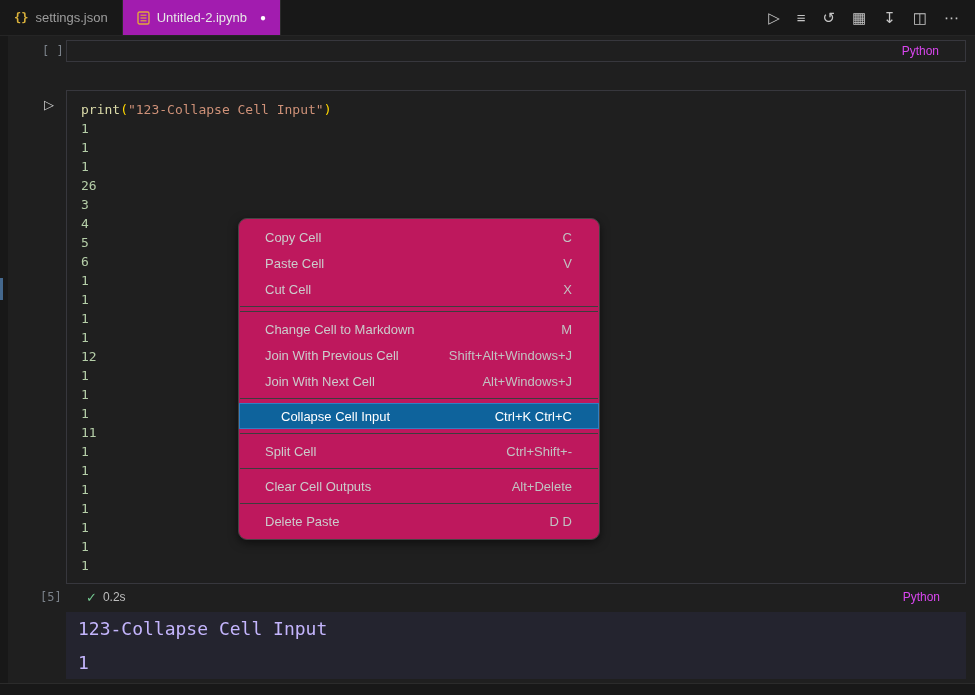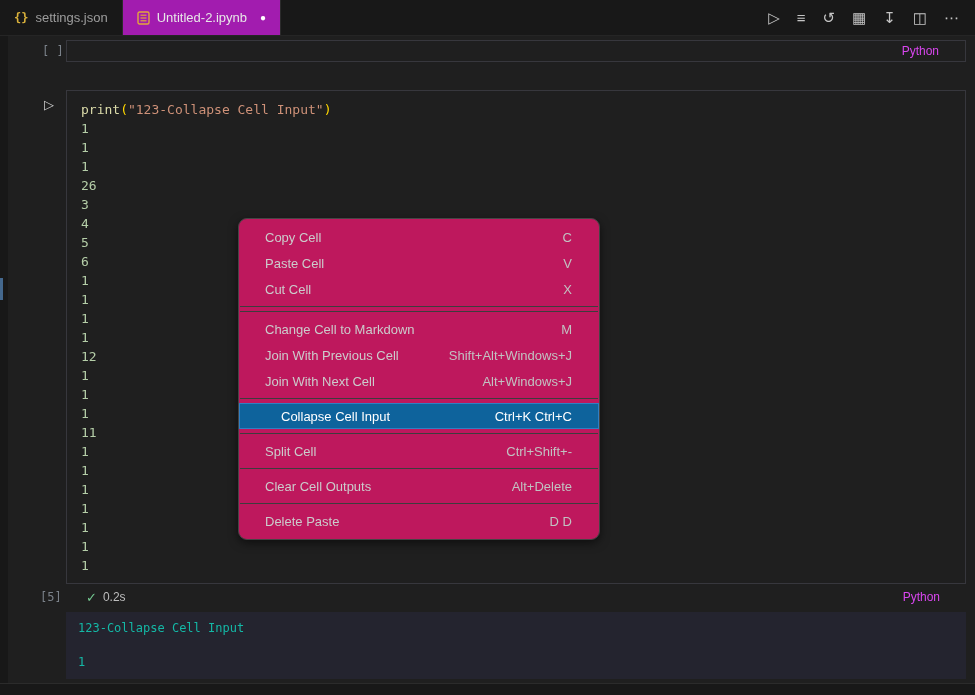--- a/index.html
+++ b/index.html
@@ -49,21 +49,21 @@
   .tk-br { color:#ffd700; }
   .tk-str { color:#ce9178; }
   .tk-num { color:#b5cea8; }
 
   .exec-row { display:flex; align-items:center; height:20px; margin-top:3px; padding-left:20px; font-size:12px; }
   .check { color:#73c991; font-size:13px; margin-right:6px; }
   .dur { color:#bdbdbd; }
 
   .cell-output {
     margin-top:5px; background:#24242f; padding:8px 12px;
-    font-family:"DejaVu Sans Mono", monospace; font-size:12px; line-height:17px; color:#14b8a6;
+    font-family:"DejaVu Sans Mono", monospace; font-size:18px; line-height:17px; color:#c4b5fd;
   }
   .out-line { min-height:17px; white-space:pre; }
 
   .bottom-strip { position:absolute; left:0; right:0; bottom:0; height:12px; background:#181818; border-top:1px solid #2b2b2b; }
 
   
   .menu {
     position:absolute; left:238px; top:218px; width:362px; z-index:10;
     background:#be185d; border:1px solid #454545; border-radius:9px;
     box-shadow:0 3px 10px rgba(0,0,0,.55);

